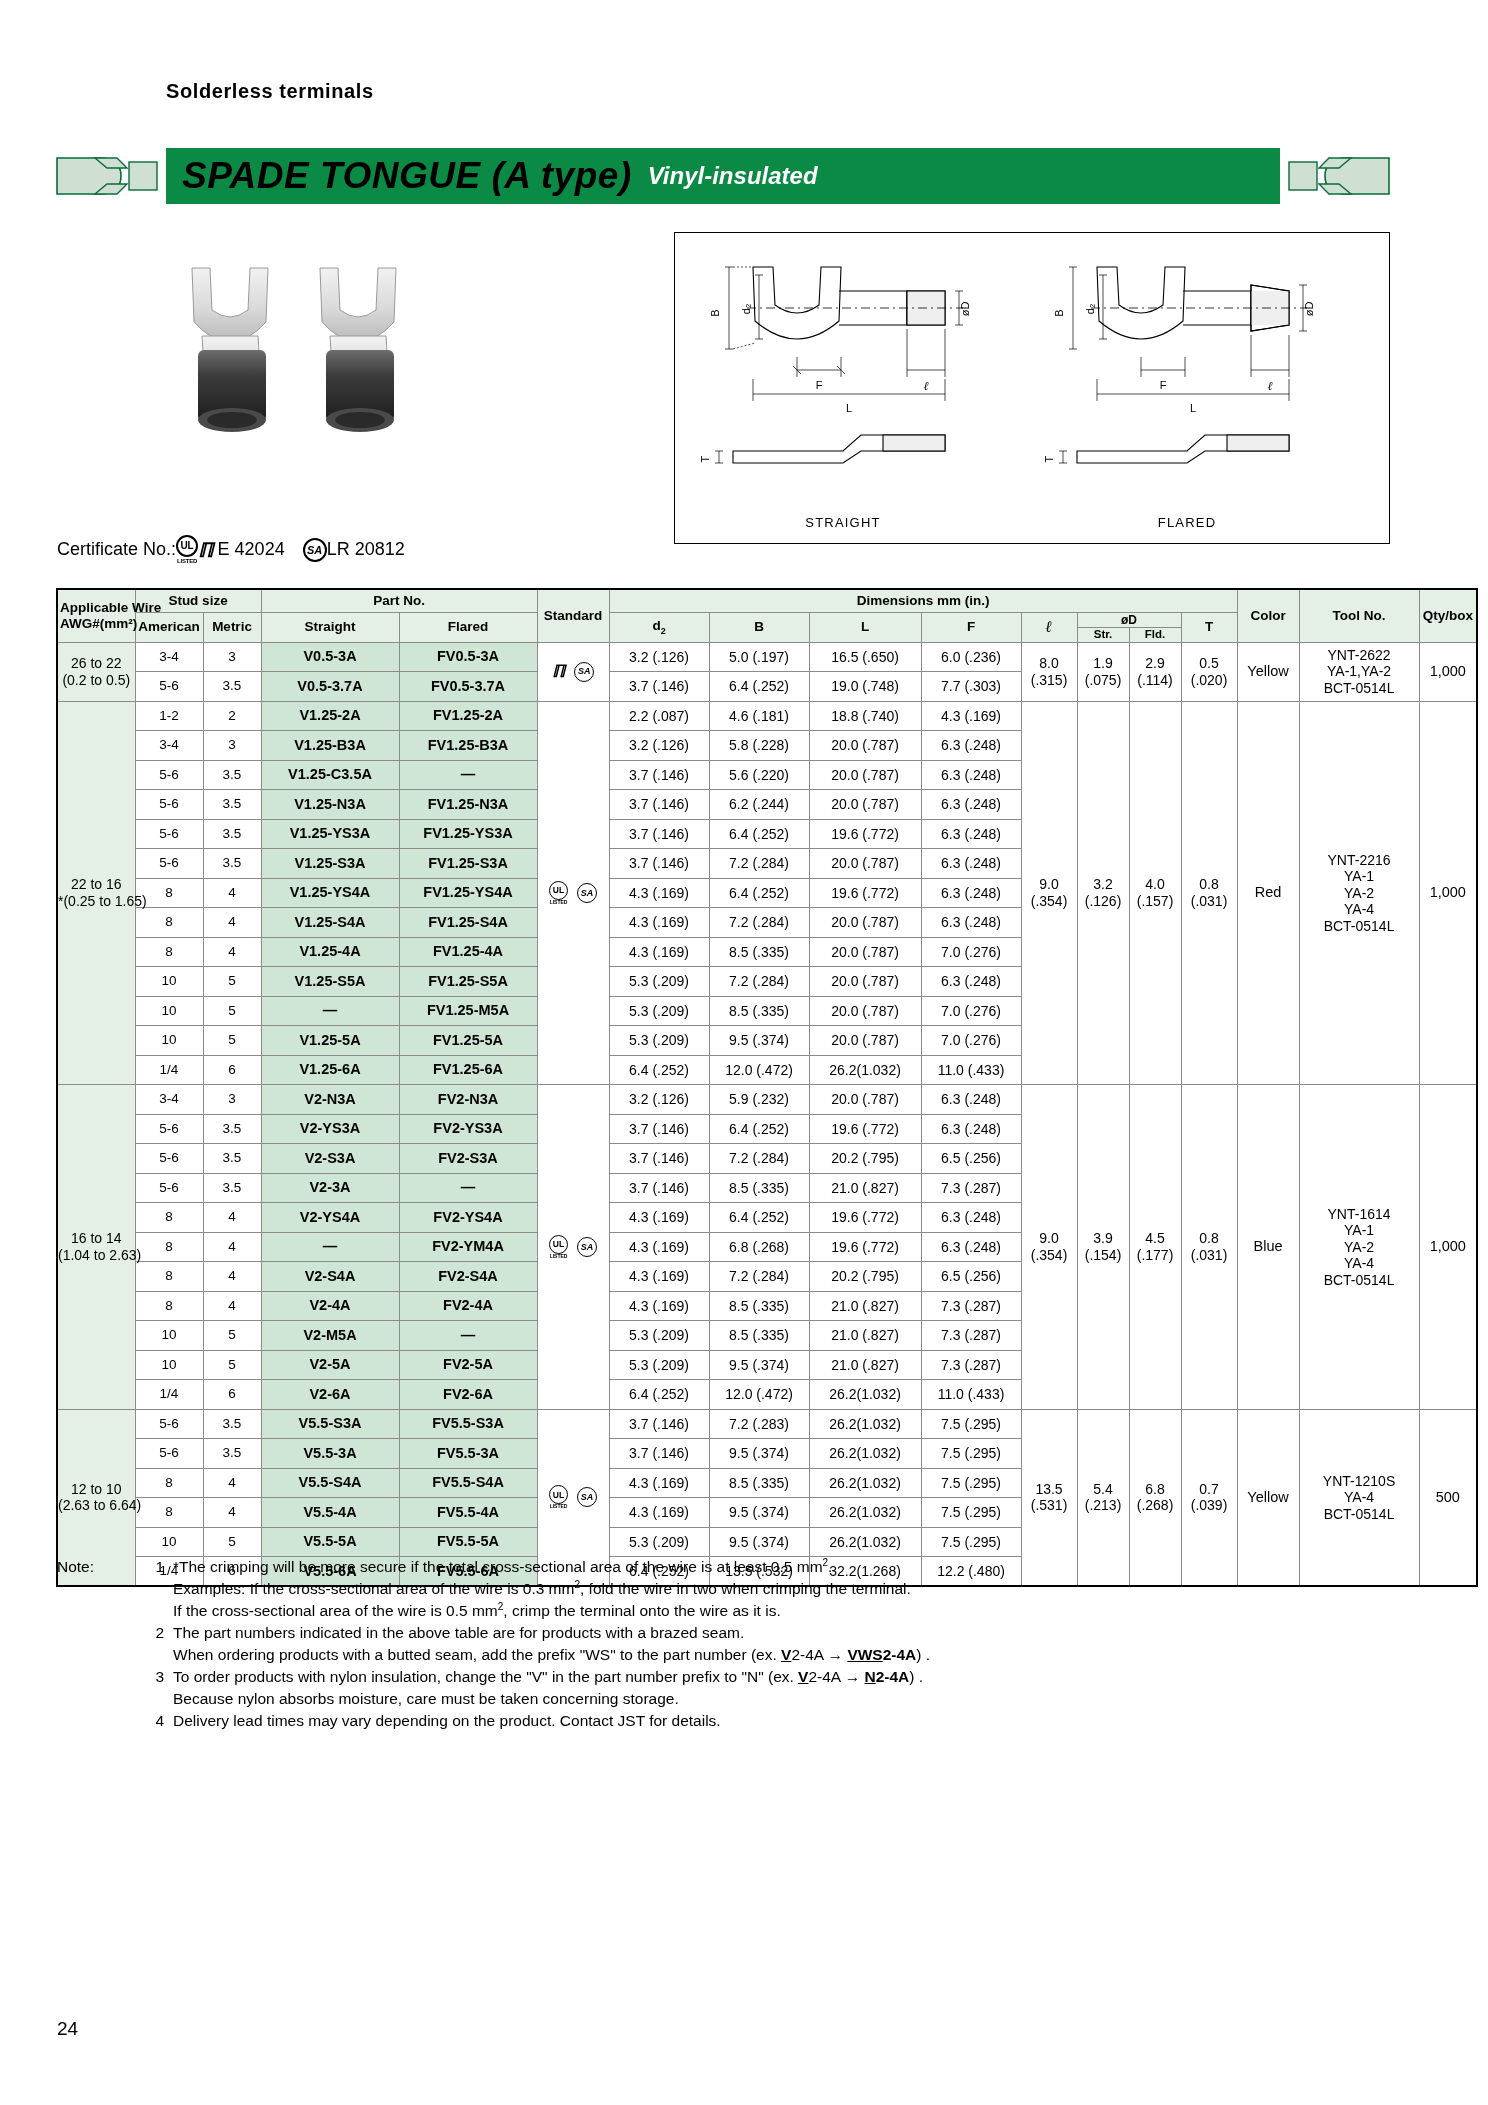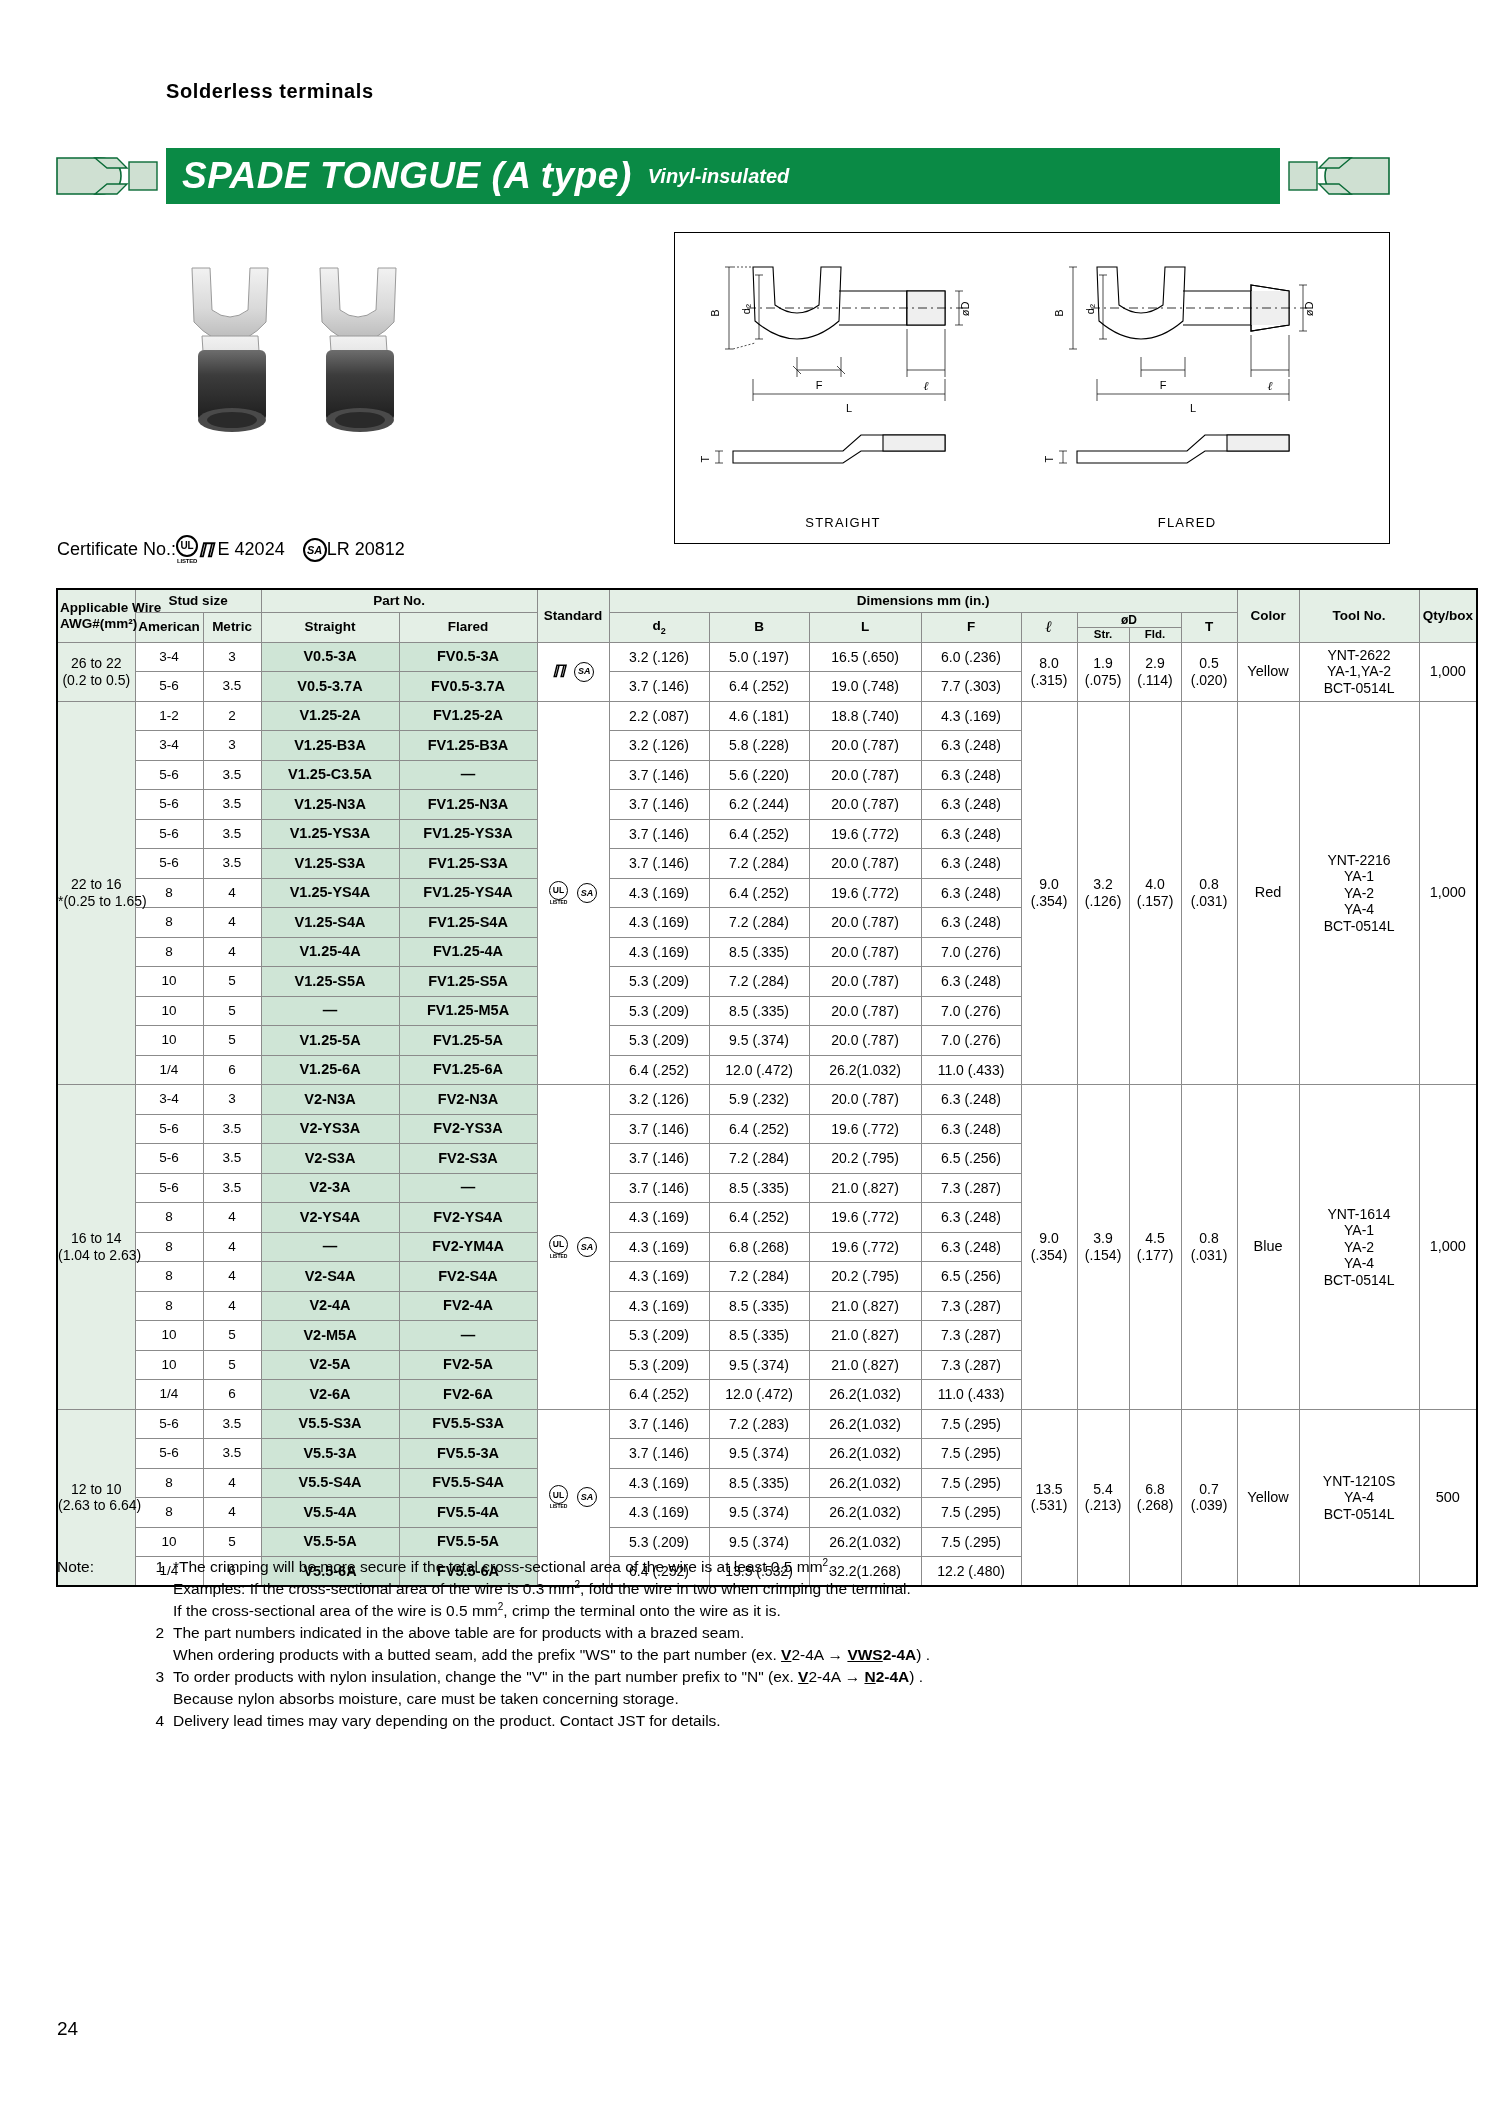--- a/index.html
+++ b/index.html
@@ -19,25 +19,25 @@
   .hdr-wrap { position:absolute; left:0; top:104px; width:1488px; height:80px; }
   .kicker {
     position:absolute; left:166px; top:-24px;
     font-size:20px; font-weight:bold; letter-spacing:.6px;
   }
   .greenbar {
     position:absolute; left:166px; top:44px; width:1114px; height:56px;
     background:#0a8a45; display:flex; align-items:center; padding-left:16px;
   }
   .title-main {
-    color:#ffffff; font-style:italic; font-weight:bold; font-size:37px; letter-spacing:.5px;
+    color:#000000; font-style:italic; font-weight:bold; font-size:37px; letter-spacing:.5px;
     white-space:nowrap;
   }
   .title-sub {
-    color:#fff; font-style:italic; font-weight:bold; font-size:20px; margin-left:16px; white-space:nowrap;
+    color:#fff; font-style:italic; font-weight:bold; font-size:24px; margin-left:16px; white-space:nowrap;
   }
   .lug-left { position:absolute; left:55px; top:44px; width:108px; height:56px; }
   .lug-right { position:absolute; left:1283px; top:44px; width:108px; height:56px; }
 
   
   .photo { position:absolute; left:150px; top:258px; width:350px; height:200px; }
 
   
   .drawbox {
     position:absolute; left:674px; top:232px; width:716px; height:312px;

